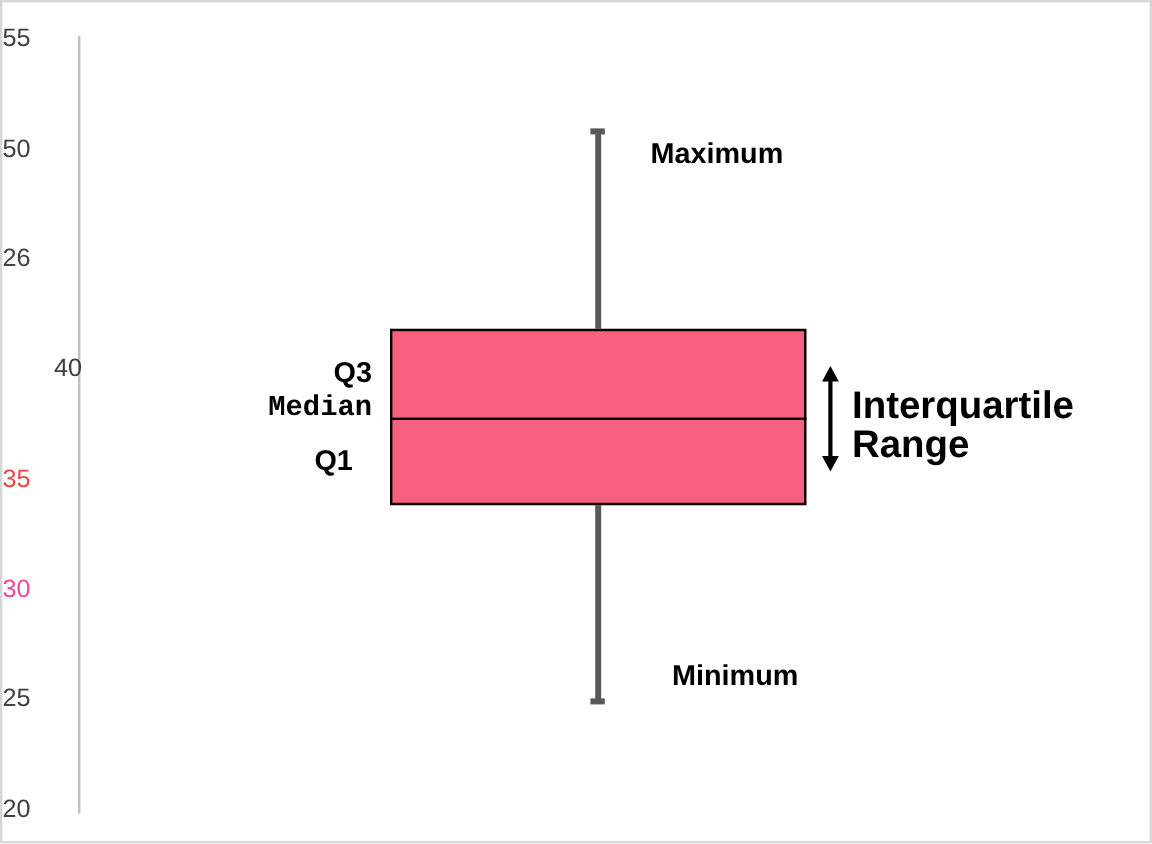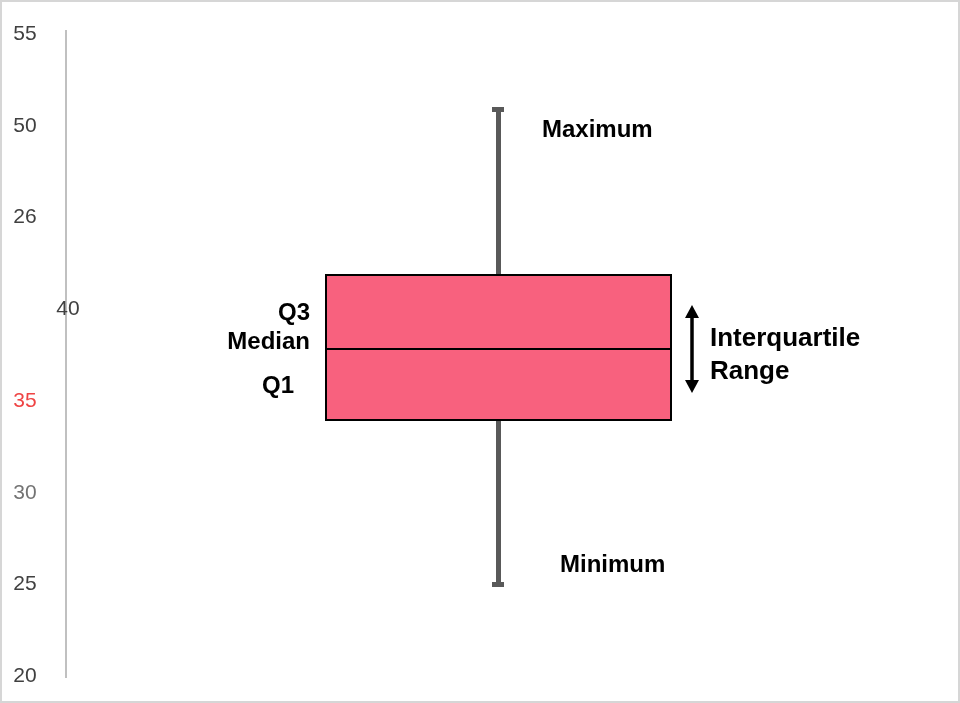--- a/index.html
+++ b/index.html
@@ -14,21 +14,21 @@
   }
   .axis-line {
     position:absolute;
     left:63px; top:28px;
     width:2px; height:648px;
     background:#c0c0c0;
   }
   .tick {
     position:absolute;
     left:0; width:46px;
-    text-align:center;
+    text-align:left;
     transform:translateY(-50%);
     font-size:21px;
     line-height:1;
   }
   .whisker { position:absolute; }
   .cap { position:absolute; }
   .box {
     position:absolute;
     box-sizing:border-box;
     border:2px solid #000000;
@@ -43,57 +43,57 @@
     white-space:nowrap;
     line-height:1.2;
   }
   .annotation.right-aligned {
     width:200px;
     text-align:right;
   }
   .iqr-label {
     position:absolute;
     font-weight:700;
-    font-size:26px;
+    font-size:32px;
     color:#000000;
     line-height:33px;
     white-space:nowrap;
   }
   .iqr-arrow { position:absolute; }
 </style>
 </head>
 <body>
 
 <div class="figure">
 
   <div class="axis-line" id="axis-line" style="background: rgb(192, 192, 192);"></div>
 
   <div id="ticks">
       <span class="tick" style="top: 30px; color: rgb(64, 64, 64);">55</span>
       <span class="tick" style="top: 121.714px; color: rgb(64, 64, 64);">50</span>
       <span class="tick" style="top: 213.429px; color: rgb(64, 64, 64);">26</span>
       <span class="tick" style="top: 305.143px; color: rgb(64, 64, 64); margin-left: 43px;">40</span>
       <span class="tick" style="top: 396.857px; color: #ef4444;">35</span>
-      <span class="tick" style="top: 488.571px; color: #737373;">30</span>
+      <span class="tick" style="top: 488.571px; color: #ec4899;">30</span>
       <span class="tick" style="top: 580.286px; color: rgb(64, 64, 64);">25</span>
       <span class="tick" style="top: 672px; color: rgb(64, 64, 64);">20</span>
     </div>
 
   <div class="whisker" id="whisker-top" style="left: 493.5px; width: 5px; top: 107.04px; height: 165.086px; background: rgb(89, 89, 89);"></div>
   <div class="cap" id="cap-top" style="left: 490px; width: 12px; height: 5px; top: 104.54px; background: rgb(89, 89, 89);"></div>
   <div class="whisker" id="whisker-bottom" style="left: 493.5px; width: 5px; top: 418.869px; height: 163.251px; background: rgb(89, 89, 89);"></div>
   <div class="cap" id="cap-bottom" style="left: 490px; width: 12px; height: 5px; top: 579.62px; background: rgb(89, 89, 89);"></div>
 
   <div class="box" id="iqr-box" style="left: 323px; width: 347px; top: 272.126px; height: 146.743px; background: rgb(248, 97, 126); border-color: rgb(0, 0, 0);"></div>
   <div class="median-line" id="median-line" style="left: 323px; width: 347px; top: 346.331px; background: rgb(0, 0, 0);"></div>
 
   <div class="annotation" id="label-minimum" style="left: 558px; top: 562.12px;">Minimum</div>
   <div class="annotation" id="label-maximum" style="left: 540px; top: 127.04px;">Maximum</div>
   <div class="annotation right-aligned" id="label-q3" style="left: 108px; top: 309.729px;">Q3</div>
-  <div class="annotation right-aligned" id="label-median" style="left: 108px; top: 339.331px;">Median</div>
+  <div class="annotation right-aligned" id="label-median" style="left: 108px; top: 339.331px; font-family: Liberation Mono, monospace;">Median</div>
   <div class="annotation right-aligned" id="label-q1" style="left: 92px; top: 383.1px;">Q1</div>
 
   <div class="iqr-label" id="label-iqr" style="left: 708px; top: 319.331px;">
     <div>Interquartile</div>
     <div>Range</div>
   </div>
 
   <svg class="iqr-arrow" id="iqr-arrow" width="24" height="90" viewBox="0 0 24 90" style="left: 678px; top: 302.331px;">
     <line x1="12" y1="11" x2="12" y2="79" stroke="#000000" stroke-width="3.5"></line>
     <polygon points="12,1 5,14 19,14" fill="#000000"></polygon>

